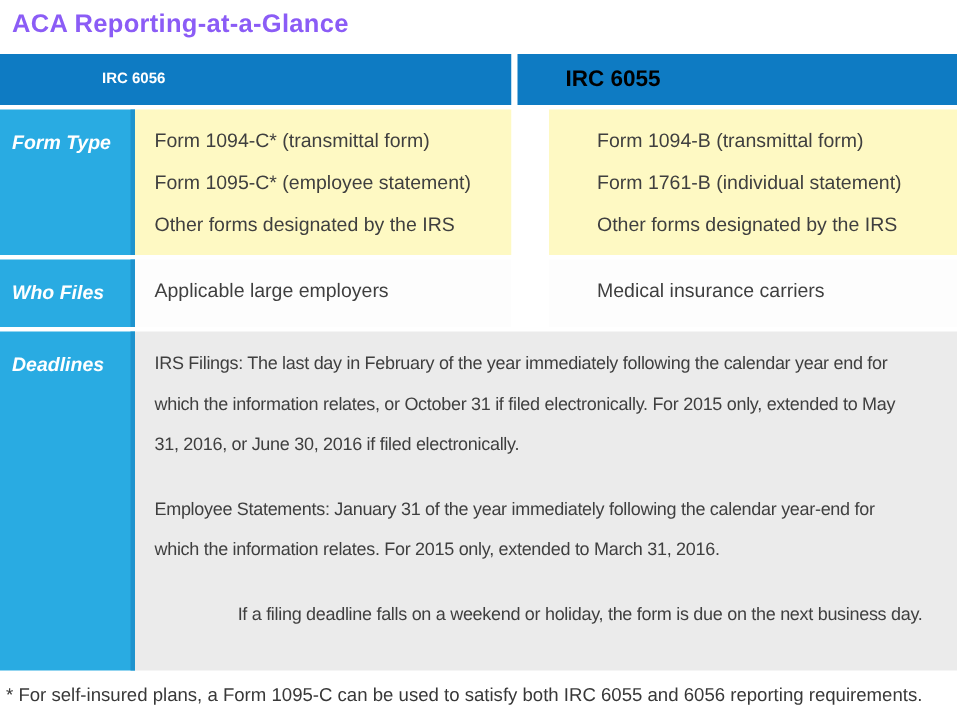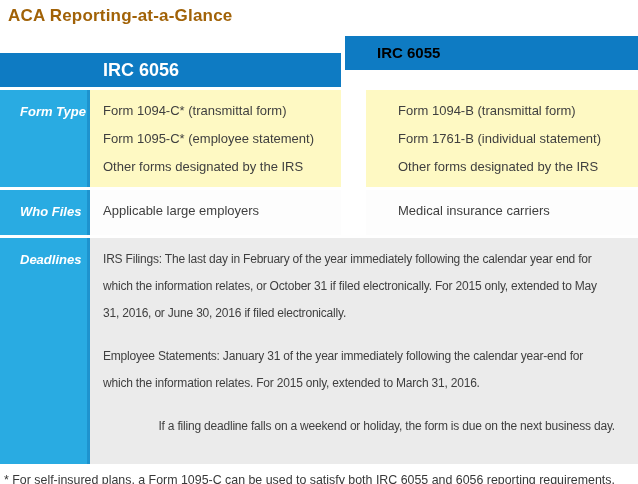--- a/index.html
+++ b/index.html
@@ -11,46 +11,45 @@
   .page {
     width: 638px;
     height: 484px;
     background: #ffffff;
     overflow: hidden;
     position: relative;
   }
   .page-title {
     font-size: 17px;
     font-weight: bold;
-    color: #a16207;
+    color: #8b5cf6;
     margin: 0;
     padding: 6px 0 0 8px;
     letter-spacing: 0.2px;
     height: 36px;
     box-sizing: border-box;
   }
   .aca-table {
     display: grid;
     grid-template-columns: 90px 251px 4px 293px;
     row-gap: 3px;
     width: 638px;
     background: #ffffff;
   }
   
   .hdr-left {
     grid-column: 1 / 3;
     background: #0E7BC3;
     color: #ffffff;
-    font-size: 18px;
+    font-size: 10px;
     font-weight: bold;
     line-height: 34px;
     height: 34px;
-    padding-left: 103px;
+    padding-left: 68px;
     box-sizing: border-box;
-    margin-top: 17px;
   }
   .hdr-gap { grid-column: 3 / 4; background: #ffffff; }
   .hdr-right {
     grid-column: 4 / 5;
     background: #0E7BC3;
     color: #000000;
     font-size: 15px;
     font-weight: bold;
     line-height: 34px;
     height: 34px;
@@ -58,21 +57,21 @@
     box-sizing: border-box;
   }
   
   .lbl {
     background: #29ABE2;
     border-right: 3px solid #1E93CE;
     color: #ffffff;
     font-size: 13px;
     font-weight: bold;
     font-style: italic;
-    padding: 14px 0 0 20px;
+    padding: 14px 0 0 8px;
     box-sizing: border-box;
   }
   
   .cell {
     font-size: 13px;
     color: #3F3F3F;
     line-height: 28px;
     padding: 7px 8px 6px 13px;
     box-sizing: border-box;
   }

